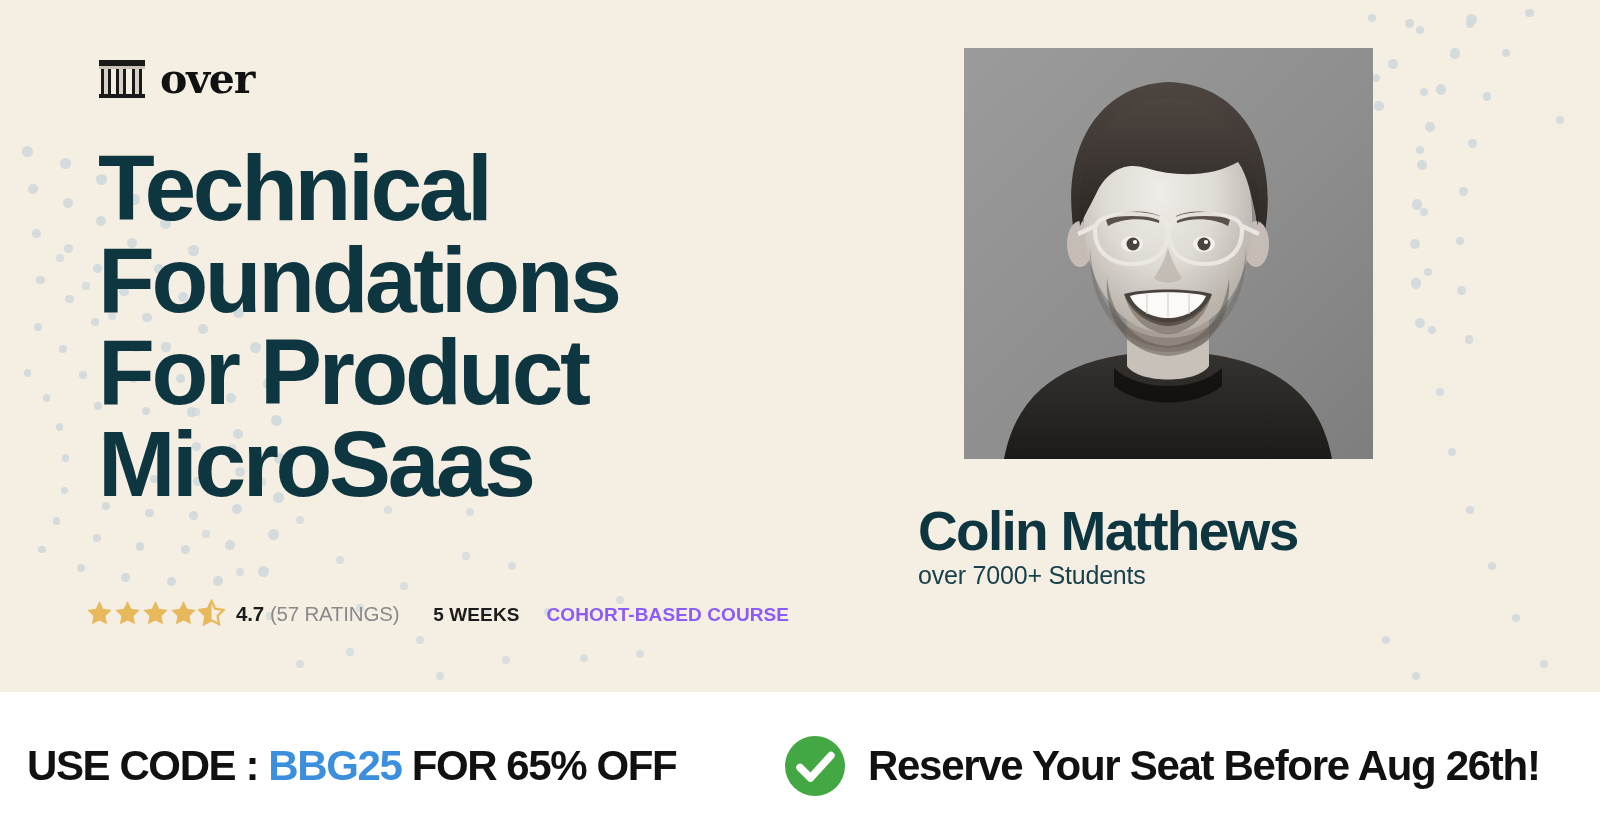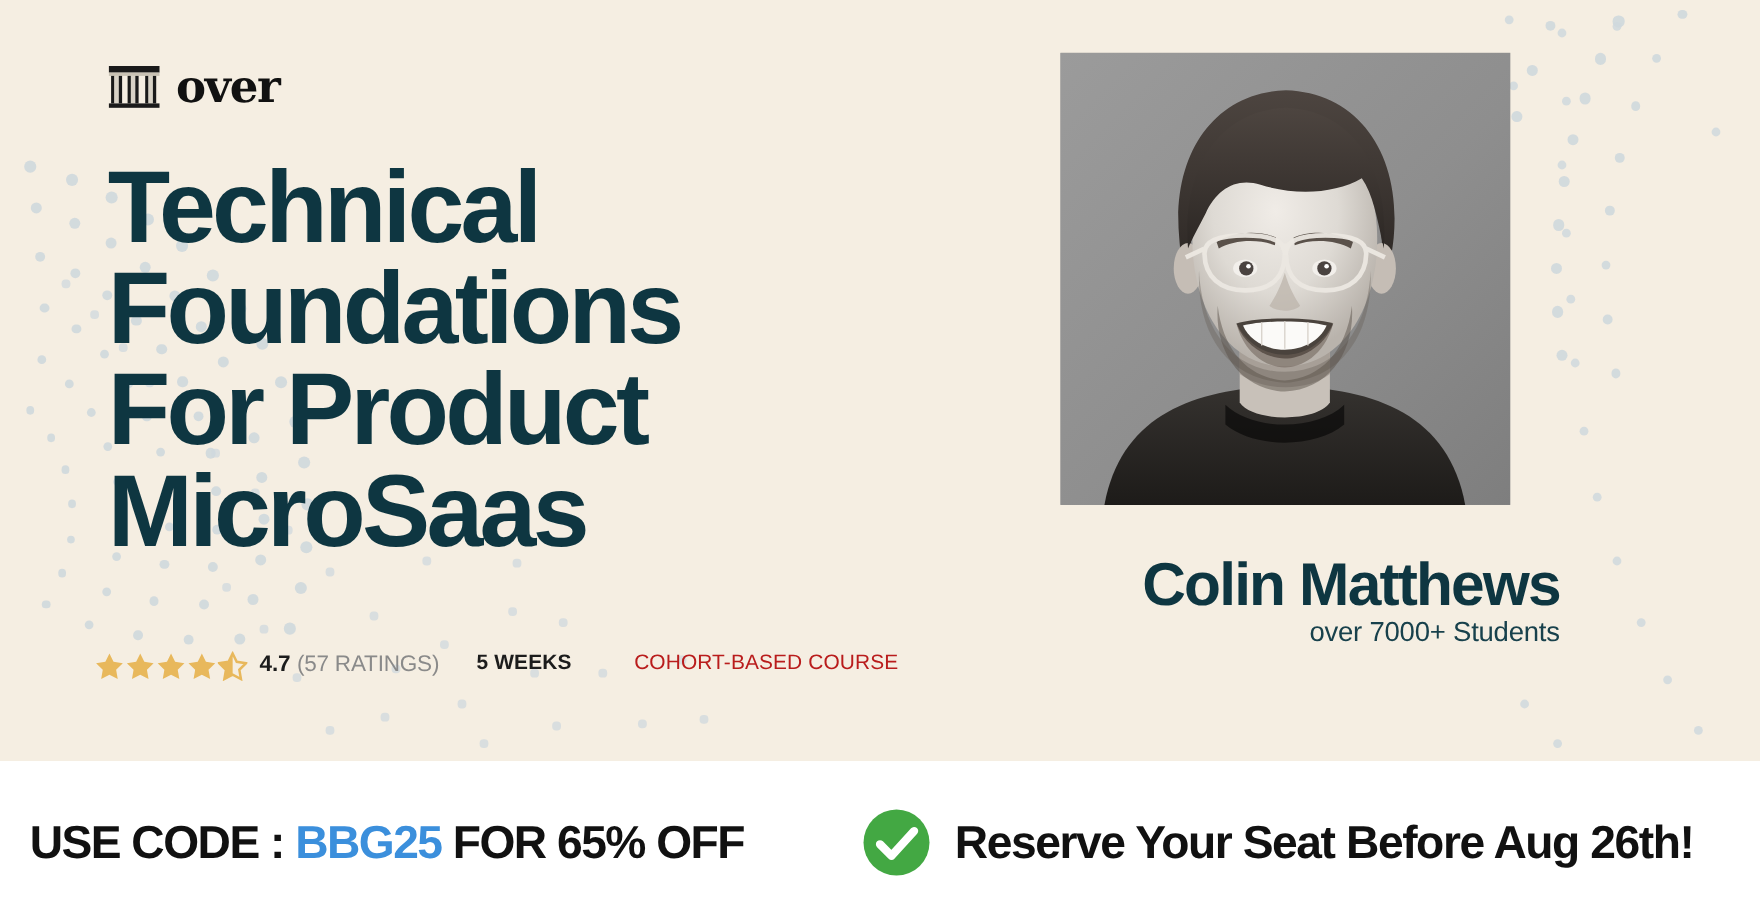--- a/index.html
+++ b/index.html
@@ -69,21 +69,21 @@
     letter-spacing: -3.4px;
     color: #0e3641;
   }
   .course-title .tl { display: block; white-space: nowrap; }
 
   .meta-row {
     position: absolute;
     left: 86px;
     top: 592px;
     display: flex;
-    align-items: flex-start;
+    align-items: flex-end;
     height: 34px;
   }
   .stars { display: flex; align-items: center; gap: 1px; }
   .star { width: 27px; height: 27px; display: block; }
   .rating-score {
     margin-left: 11px;
     font-size: 20.5px;
     font-weight: 700;
     color: #1c1c1c;
     letter-spacing: -0.2px;
@@ -97,32 +97,32 @@
   }
   .meta-pill {
     margin-left: 34px;
     font-size: 19px;
     font-weight: 700;
     color: #1c1c1c;
     letter-spacing: 0.1px;
     white-space: nowrap;
   }
   .meta-pill.secondary {
-    font-weight: 400;
-    color: #b91c1c;
-    margin-left: 57px;
+    font-weight: 700;
+    color: #8b5cf6;
+    margin-left: 27px;
   }
 
   
   .right-col {
     position: absolute;
     left: 918px;
     top: 48px;
     width: 500px;
-    text-align: right;
+    text-align: left;
   }
 
   .photo-frame {
     width: 409px;
     height: 411px;
     margin: 0 auto;
     position: relative;
     overflow: hidden;
     background: #8d8d8d;
   }

